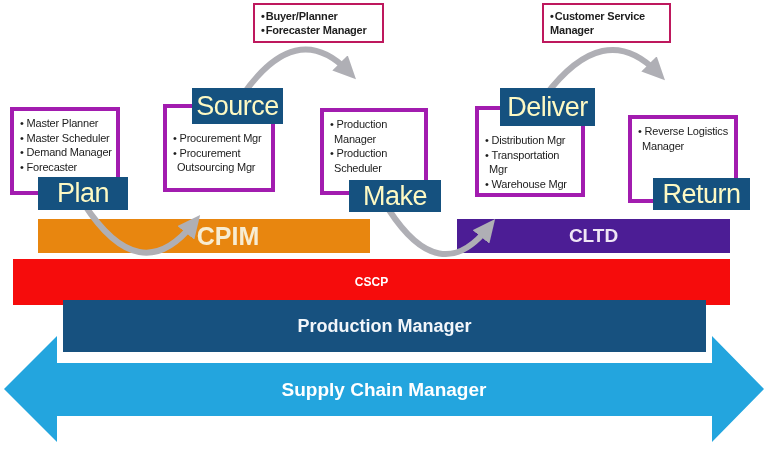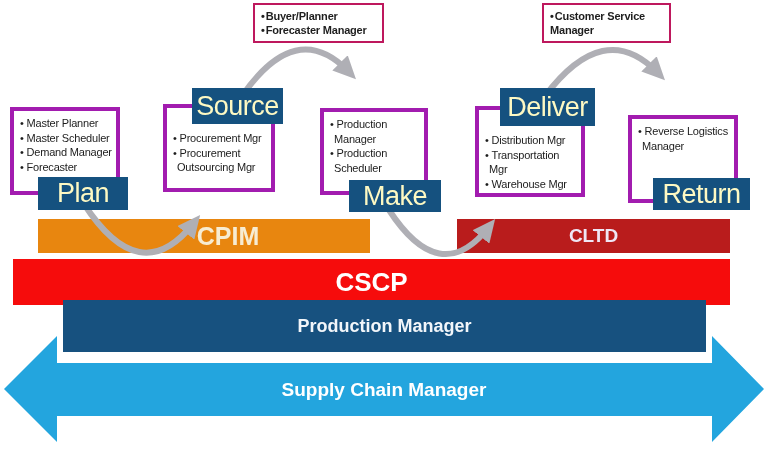--- a/index.html
+++ b/index.html
@@ -42,21 +42,21 @@
   #make-label{left:349px;top:180px;width:92px;height:32px;}
   #deliver-label{left:500px;top:88px;width:95px;height:38px;text-align:center;}
   #return-label{left:653px;top:178px;width:97px;height:32px;}
   
   .bar{
     position:absolute;display:flex;align-items:center;justify-content:center;
     font-weight:bold;z-index:2;box-sizing:border-box;
   }
   #cpim-bar{left:38px;top:219px;width:332px;height:34px;font-size:25px;color:#f7ecd2;text-indent:48px;}
   #cltd-bar{left:457px;top:219px;width:273px;height:34px;font-size:19px;color:#efe6f5;}
-  #cscp-bar{left:13px;top:259px;width:717px;height:46px;font-size:26px;color:#ffffff;}
+  #cscp-bar{left:13px;top:259px;width:717px;height:46px;font-size:12px;color:#ffffff;}
   #ops-bar{left:63px;top:300px;width:643px;height:52px;font-size:18px;color:#f2f6fa;}
   
   #supply-arrow-svg{position:absolute;left:0;top:0;width:768px;height:455px;z-index:1;}
   #supply-label{
     position:absolute;left:4px;top:363px;width:760px;height:53px;z-index:2;
     display:flex;align-items:center;justify-content:center;
     font-weight:bold;font-size:19px;color:#ffffff;
   }
   
   #arcs-svg{position:absolute;left:0;top:0;width:768px;height:455px;z-index:4;pointer-events:none;}
@@ -65,21 +65,21 @@
 <body>
 
 <div class="canvas">
 
   <svg id="supply-arrow-svg" viewBox="0 0 768 455" xmlns="http://www.w3.org/2000/svg">
     <polygon points="4,389 57,336 57,363 712,363 712,336 764,389 712,442 712,416 57,416 57,442" fill="#23a5de"></polygon>
   </svg>
   <div id="supply-label">Supply Chain Manager</div>
 
   <div class="bar" id="cpim-bar" style="background: rgb(232, 134, 15);">CPIM</div>
-  <div class="bar" id="cltd-bar" style="background: #b91c1c;">CLTD</div>
+  <div class="bar" id="cltd-bar" style="background: #4c1d95;">CLTD</div>
   <div class="bar" id="cscp-bar" style="background: rgb(246, 12, 12);">CSCP</div>
   <div class="bar" id="ops-bar" style="background: rgb(23, 81, 127);">Production Manager</div>
 
   <svg id="arcs-svg" viewBox="0 0 768 455" xmlns="http://www.w3.org/2000/svg">
     <defs>
       <marker id="ah" markerWidth="4" markerHeight="3.6" refX="1.9" refY="1.8" orient="auto">
         <path d="M0,0 L3.8,1.8 L0,3.6 Z" fill="#afafb5"></path>
       </marker>
     </defs>
     <path d="M 242 96 Q 296 18 348 71" fill="none" stroke-width="6" marker-end="url(#ah)" stroke="#afafb5"></path>

